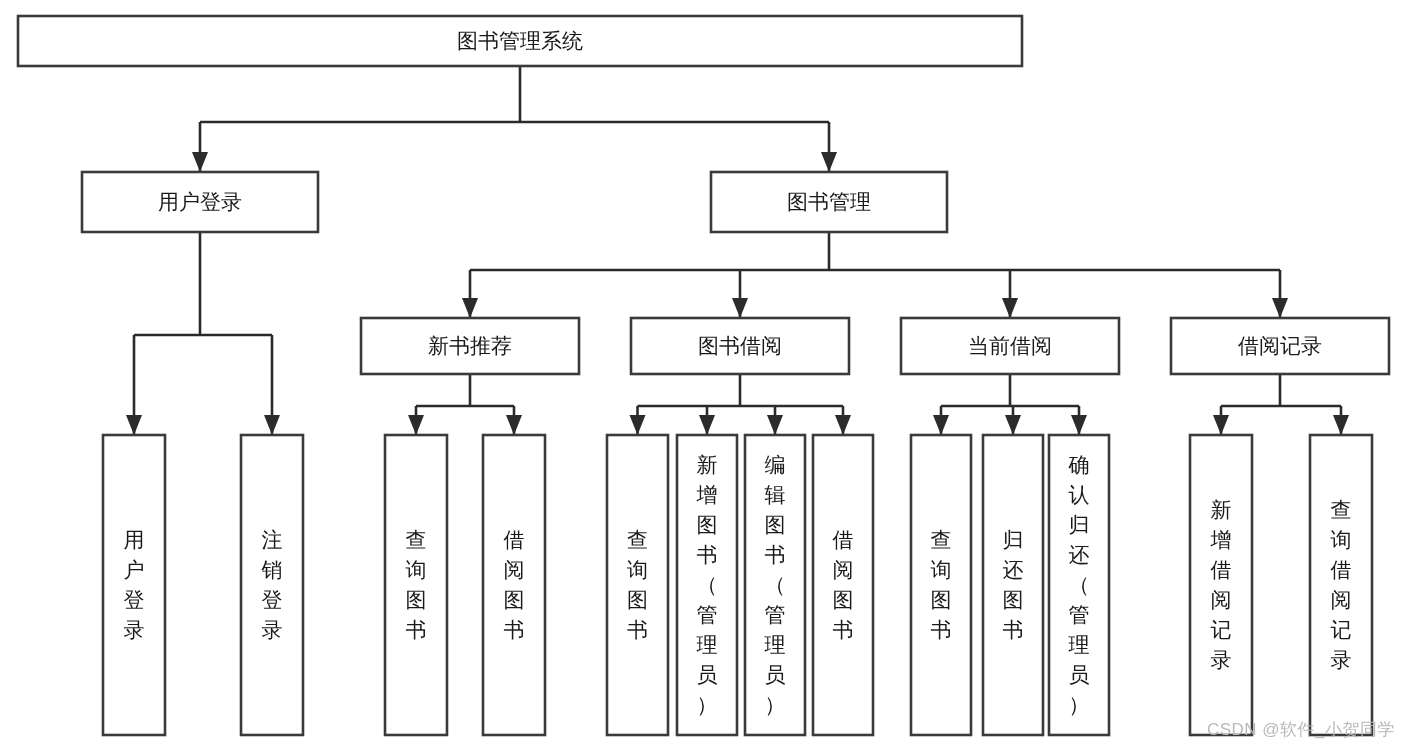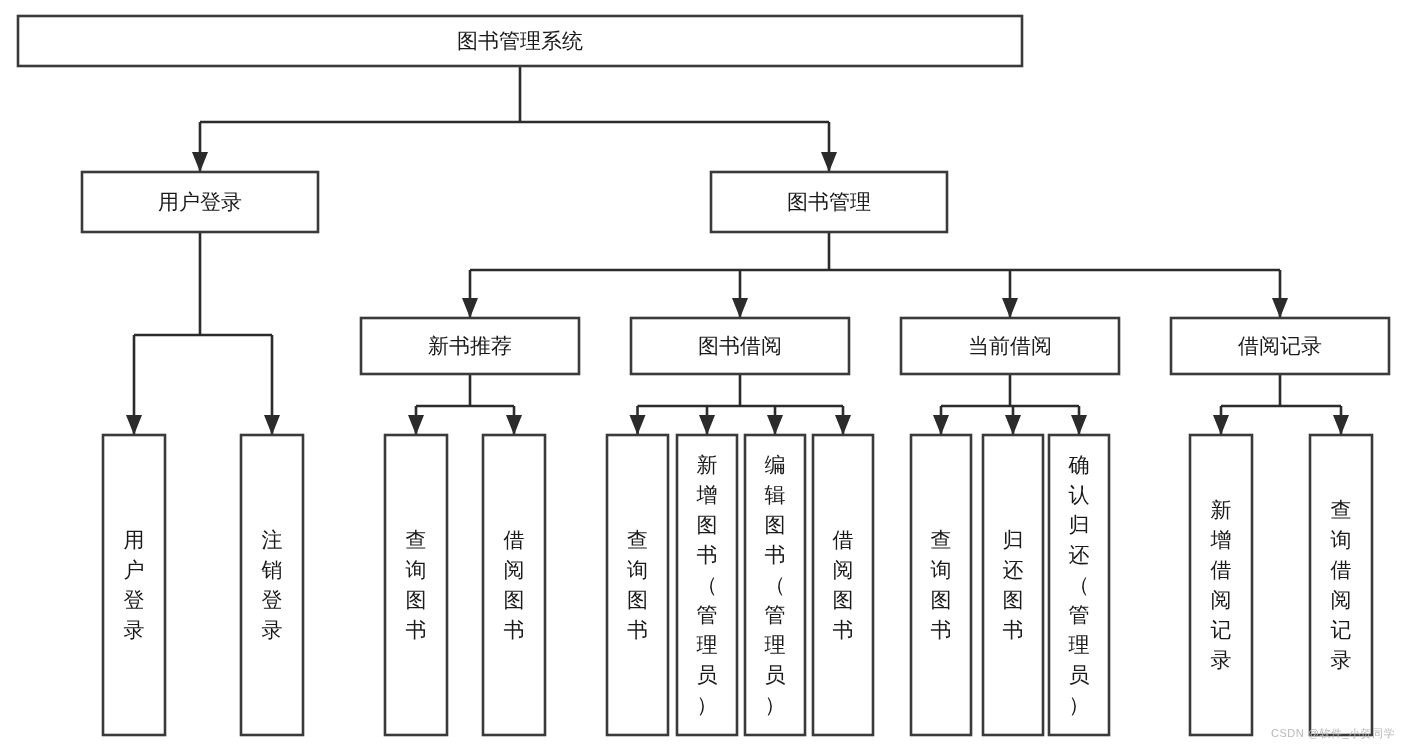--- a/index.html
+++ b/index.html
@@ -53,21 +53,21 @@
     font-family: "Liberation Sans", "DejaVu Sans", sans-serif;
     font-size: 21px;
     fill: #1a1a1a;
     text-anchor: middle;
   }
   .watermark-text {
     position: absolute;
     right: 10px;
     bottom: 6px;
     font-family: "Liberation Sans", "DejaVu Sans", sans-serif;
-    font-size: 11px;
+    font-size: 17px;
     color: #b9b9b9;
     white-space: nowrap;
     letter-spacing: 0.5px;
   }
 </style>
 </head>
 <body>
 
 <div id="diagram-root">
   <svg id="tree-svg" viewBox="0 0 1405 747" xmlns="http://www.w3.org/2000/svg">

